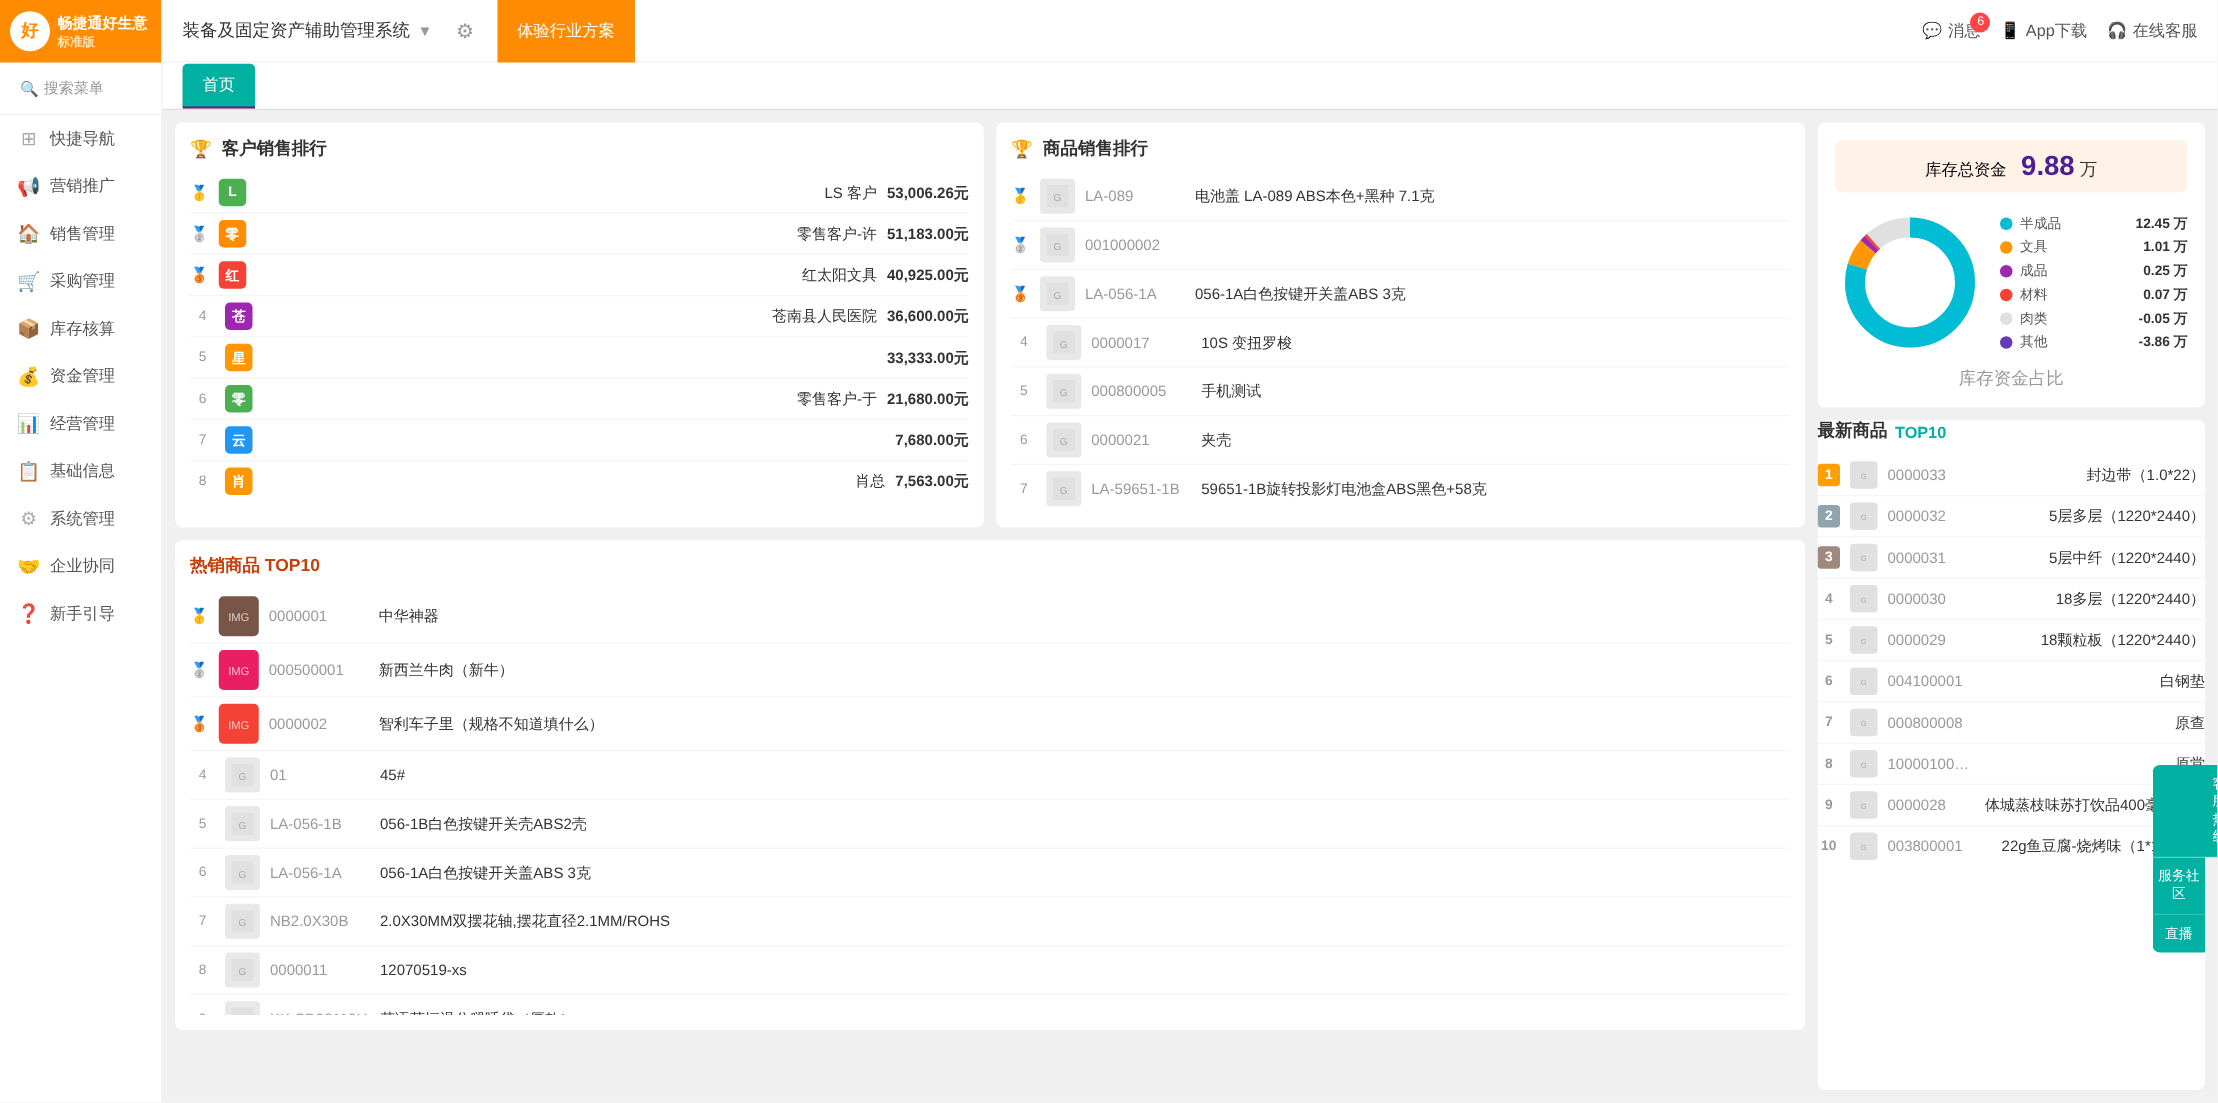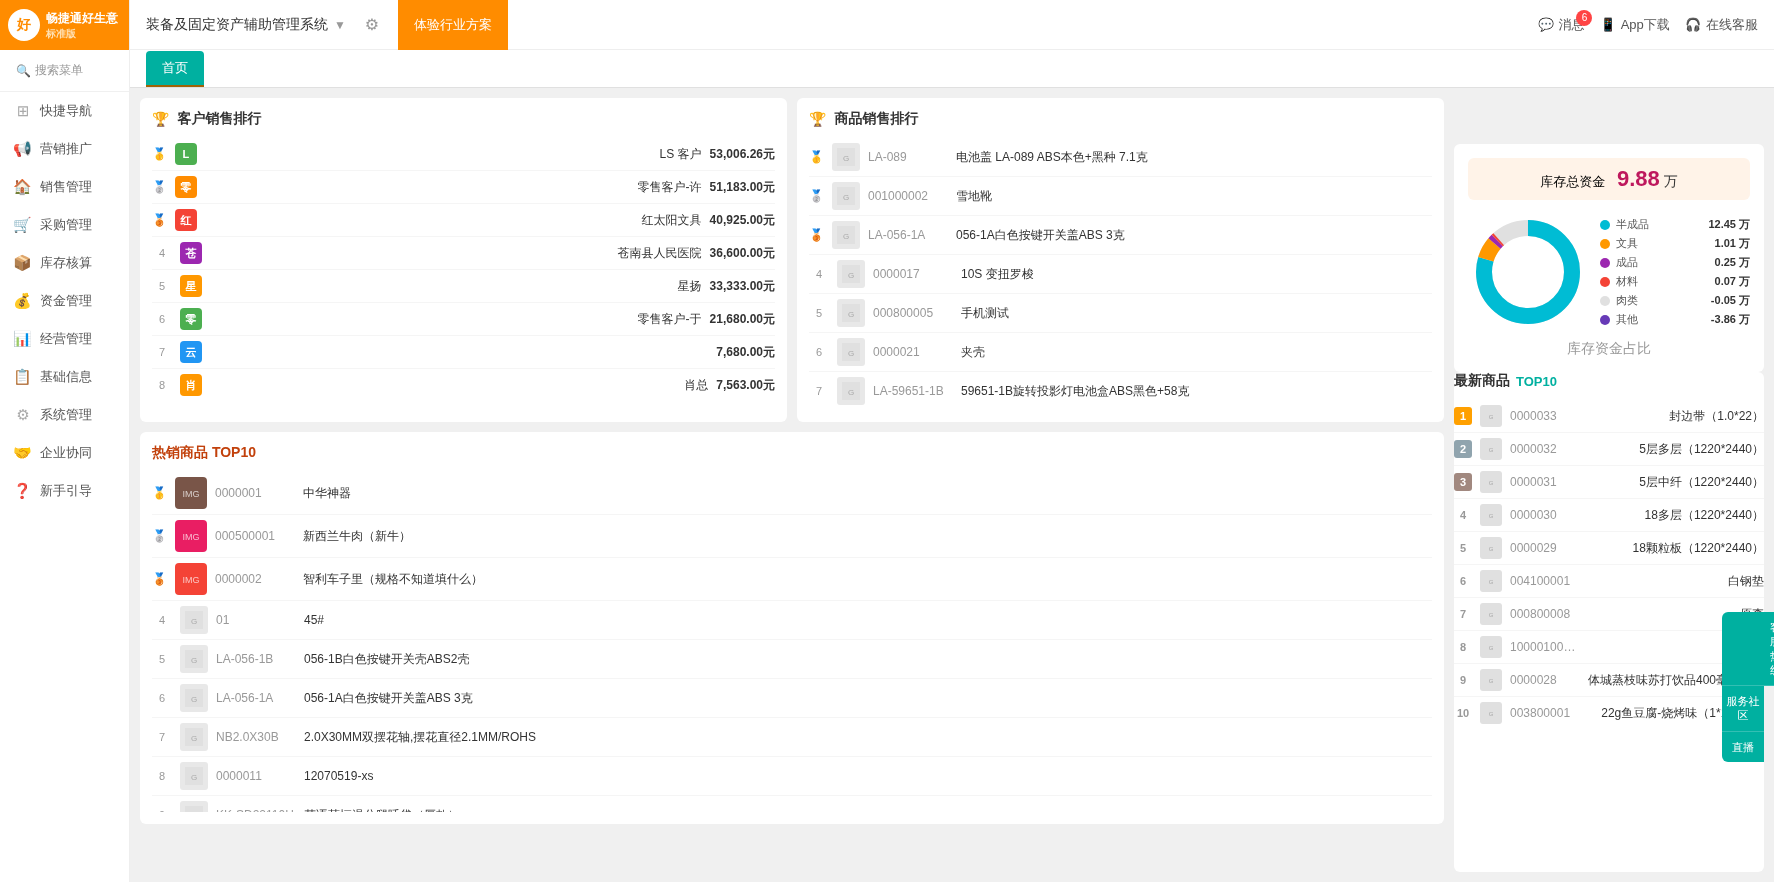--- a/index.html
+++ b/index.html
@@ -166,21 +166,21 @@
       padding: 8px 16px;
       cursor: pointer;
       font-size: 13px;
       color: #555;
       border-bottom: 2px solid transparent;
     }
     .tab.active {
       color: #fff;
       background: #00b0a0;
       border-radius: 4px 4px 0 0;
-      border-bottom: 2px solid #a16207;
+      border-bottom: 2px solid #701a75;
     }
 
     
     .page-body {
       flex: 1;
       overflow-y: auto;
       overflow-x: hidden;
       background: #f0f0f0;
       display: flex;
       gap: 0;
@@ -273,22 +273,22 @@
       color: #aaa;
       flex-shrink: 0;
     }
 
     
     .panels-right {
       width: 320px;
       padding: 10px 10px 10px 0;
       display: flex;
       flex-direction: column;
+      gap: 10px;
       overflow-y: auto;
-      margin-top: 46px;
     }
 
     .inventory-panel {
       background: #fff;
       border-radius: 6px;
       padding: 14px;
     }
     .inv-value-wrap {
       background: #fff3e8;
       border-radius: 6px;
@@ -562,21 +562,20 @@
               </li>
               <li class="rank-item">
                 <div class="rank-num normal">4</div>
                 <div class="rank-avatar" style="background: rgb(156, 39, 176);">苍</div>
                 <span class="rank-name">苍南县人民医院</span>
                 <span class="rank-value">36,600.00元</span>
               </li>
               <li class="rank-item">
                 <div class="rank-num normal">5</div>
                 <div class="rank-avatar" style="background: rgb(255, 152, 0);">星</div>
-                <span class="rank-name">星扬</span>
                 <span class="rank-value">33,333.00元</span>
               </li>
               <li class="rank-item">
                 <div class="rank-num normal">6</div>
                 <div class="rank-avatar" style="background: rgb(76, 175, 80);">零</div>
                 <span class="rank-name">零售客户-于</span>
                 <span class="rank-value">21,680.00元</span>
               </li>
               <li class="rank-item">
                 <div class="rank-num normal">7</div>
@@ -611,21 +610,20 @@
               </li>
               <li class="rank-item">
                 <span>🥈</span>
                 <div class="product-thumb">
                   <svg width="18" height="18" viewBox="0 0 18 18">
                     <rect width="18" height="18" fill="#e0e0e0"></rect>
                     <text x="9" y="13" text-anchor="middle" font-size="8" fill="#aaa">G</text>
                   </svg>
                 </div>
                 <span class="rank-product-code">001000002</span>
-                <span class="rank-product-name">雪地靴</span>
               </li>
               <li class="rank-item">
                 <span>🥉</span>
                 <div class="product-thumb">
                   <svg width="18" height="18" viewBox="0 0 18 18">
                     <rect width="18" height="18" fill="#e0e0e0"></rect>
                     <text x="9" y="13" text-anchor="middle" font-size="8" fill="#aaa">G</text>
                   </svg>
                 </div>
                 <span class="rank-product-code">LA-056-1A</span>
@@ -786,21 +784,21 @@
       </div>
 
     </div>
 
     <div class="panels-right">
 
       <div class="inventory-panel">
         <div class="inv-value-wrap">
           <span class="inv-label">库存总资金</span>
           &nbsp;
-          <span class="inv-value" style="font-size:22px;font-weight:bold;color:#be185d;">9.88</span>
+          <span class="inv-value" style="font-size:22px;font-weight:bold;color:#4c1d95;">9.88</span>
           <span class="inv-unit" style="font-size:14px;color:#333;">万</span>
         </div>
         <div class="donut-chart-area">
           <svg class="donut-svg" width="120" height="120" viewBox="0 0 120 120">
 
             <circle cx="60" cy="60" r="44" fill="none" stroke="#e0e0e0" stroke-width="16"></circle>
 
             <circle cx="60" cy="60" r="44" fill="none" stroke="#00bcd4" stroke-width="16" stroke-dasharray="220 56" stroke-dashoffset="0" transform="rotate(-90 60 60)"></circle>
 
             <circle cx="60" cy="60" r="44" fill="none" stroke="#ff9800" stroke-width="16" stroke-dasharray="18 258" stroke-dashoffset="-220" transform="rotate(-90 60 60)"></circle>

